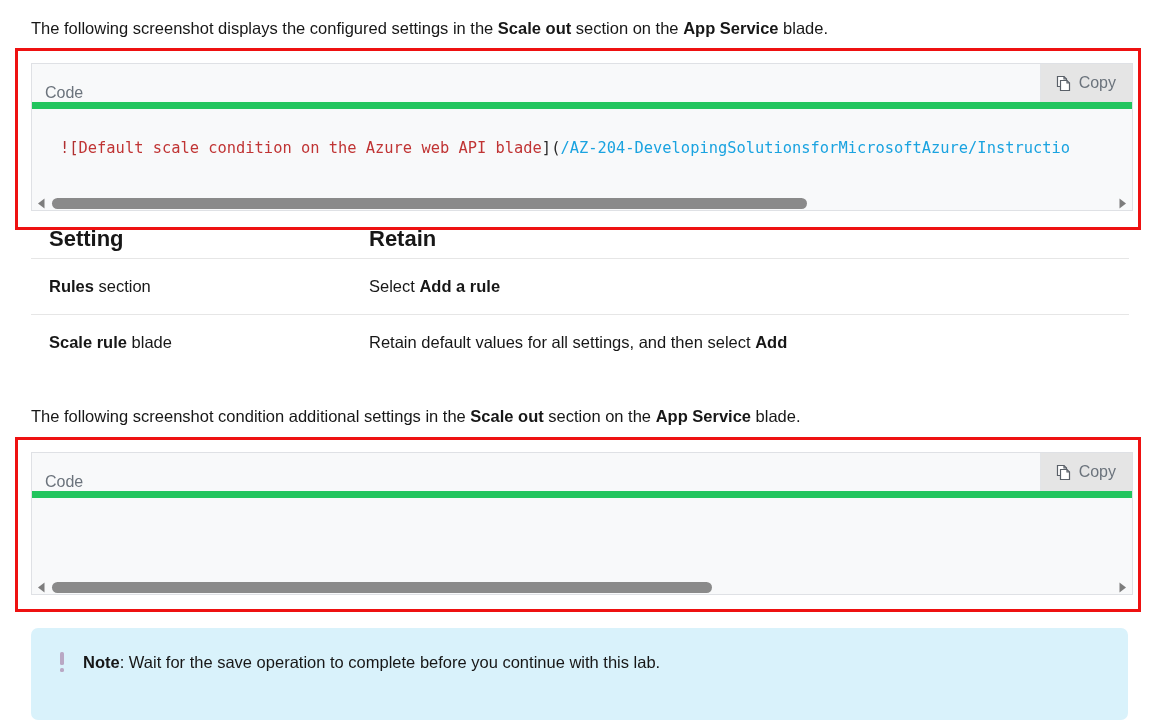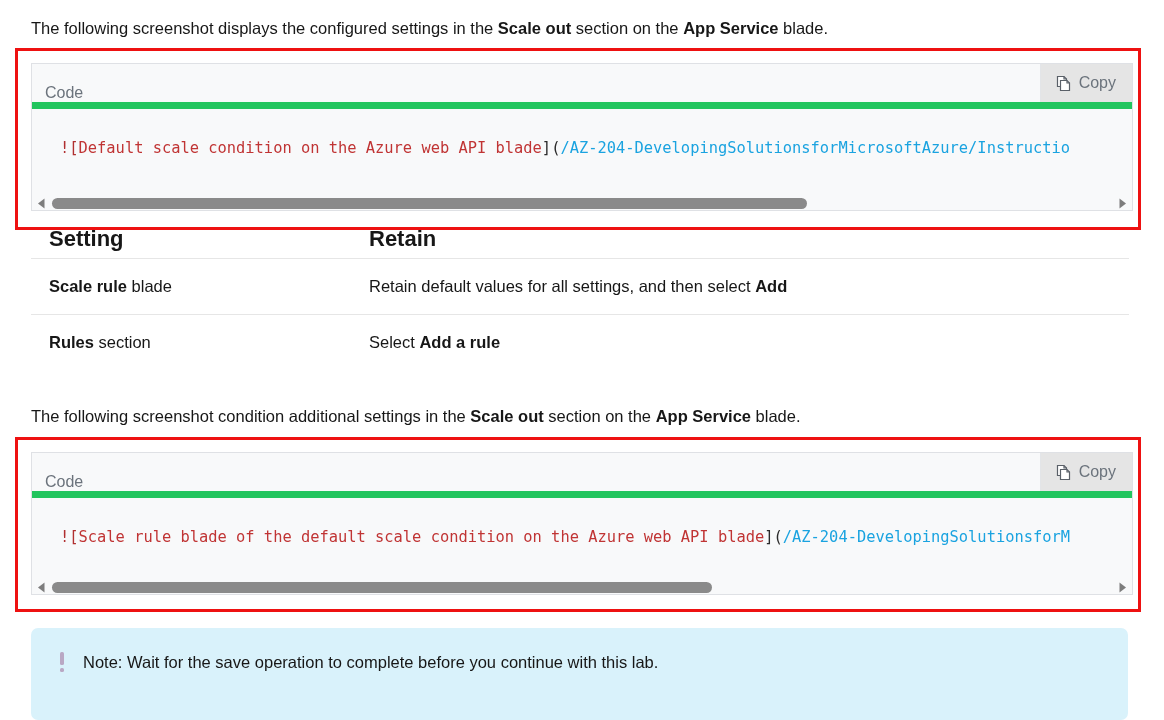--- a/index.html
+++ b/index.html
@@ -196,21 +196,21 @@
     display: block;
     width: 10px;
     height: 22px;
   }
   .note-text {
     font-size: 16.5px;
     color: #171717;
     line-height: 22px;
     white-space: nowrap;
   }
-  .note-text b { font-weight: 400; }
+  .note-text b { font-weight: 700; }
 </style>
 </head>
 <body>
 
 <div class="page">
 
   <div class="para" id="para-1">
     <span>The following screenshot displays the configured settings in the </span><b>Scale out</b><span> section on the </span><b>App Service</b><span> blade.</span>
   </div>
 
@@ -252,26 +252,26 @@
 
   <table class="tbl">
     <thead>
       <tr>
         <th class="col-setting">Setting</th>
         <th>Retain</th>
       </tr>
     </thead>
     <tbody>
       <tr>
+        <td><b>Rules</b><span> section</span></td>
+        <td><span>Select </span><b>Add a rule</b><span></span></td>
+      </tr>
+      <tr>
         <td><b>Scale rule</b><span> blade</span></td>
         <td><span>Retain default values for all settings, and then select </span><b>Add</b><span></span></td>
-      </tr>
-      <tr>
-        <td><b>Rules</b><span> section</span></td>
-        <td><span>Select </span><b>Add a rule</b><span></span></td>
       </tr>
     </tbody>
   </table>
 
   <div class="para" id="para-2">
     <span>The following screenshot condition additional settings in the </span><b>Scale out</b><span> section on the </span><b>App Service</b><span> blade.</span>
   </div>
 
   <div class="code-panel" id="code-panel-2">
     <div class="code-header">
@@ -282,21 +282,20 @@
             <path d="M2.5 1.5 L9 1.5 L11.5 4 L11.5 11.5 L2.5 11.5 Z" stroke="#5a6068" stroke-width="1.2" fill="#ffffff"></path>
             <path d="M9 1.5 L9 4 L11.5 4" stroke="#5a6068" stroke-width="1.2" fill="none"></path>
             <path d="M5.5 5.5 L12 5.5 L14.5 8 L14.5 15.5 L5.5 15.5 Z" stroke="#5a6068" stroke-width="1.2" fill="#ffffff"></path>
             <path d="M12 5.5 L12 8 L14.5 8" stroke="#5a6068" stroke-width="1.2" fill="none"></path>
           </svg>
         </span>
         <span class="copy-label">Copy</span>
       </div>
     </div>
     <div class="code-body">
-      <div class="code-line"><span class="tok-bang">![</span><span class="tok-alt">Scale rule blade of the default scale condition on the Azure web API blade</span><span class="tok-punct">](</span><span class="tok-url">/AZ-204-DevelopingSolutionsforM</span></div>
       <div class="hscroll">
         <div class="hs-arrow">
           <svg width="9" height="11" viewBox="0 0 9 11">
               <path d="M7.5 0.5 L1 5.5 L7.5 10.5 Z" fill="#7d7d7d"></path>
             </svg>
         </div>
         <div class="hs-track">
           <div class="hs-thumb" id="thumb-2" style="width: 62%;"></div>
         </div>
         <div class="hs-arrow">

